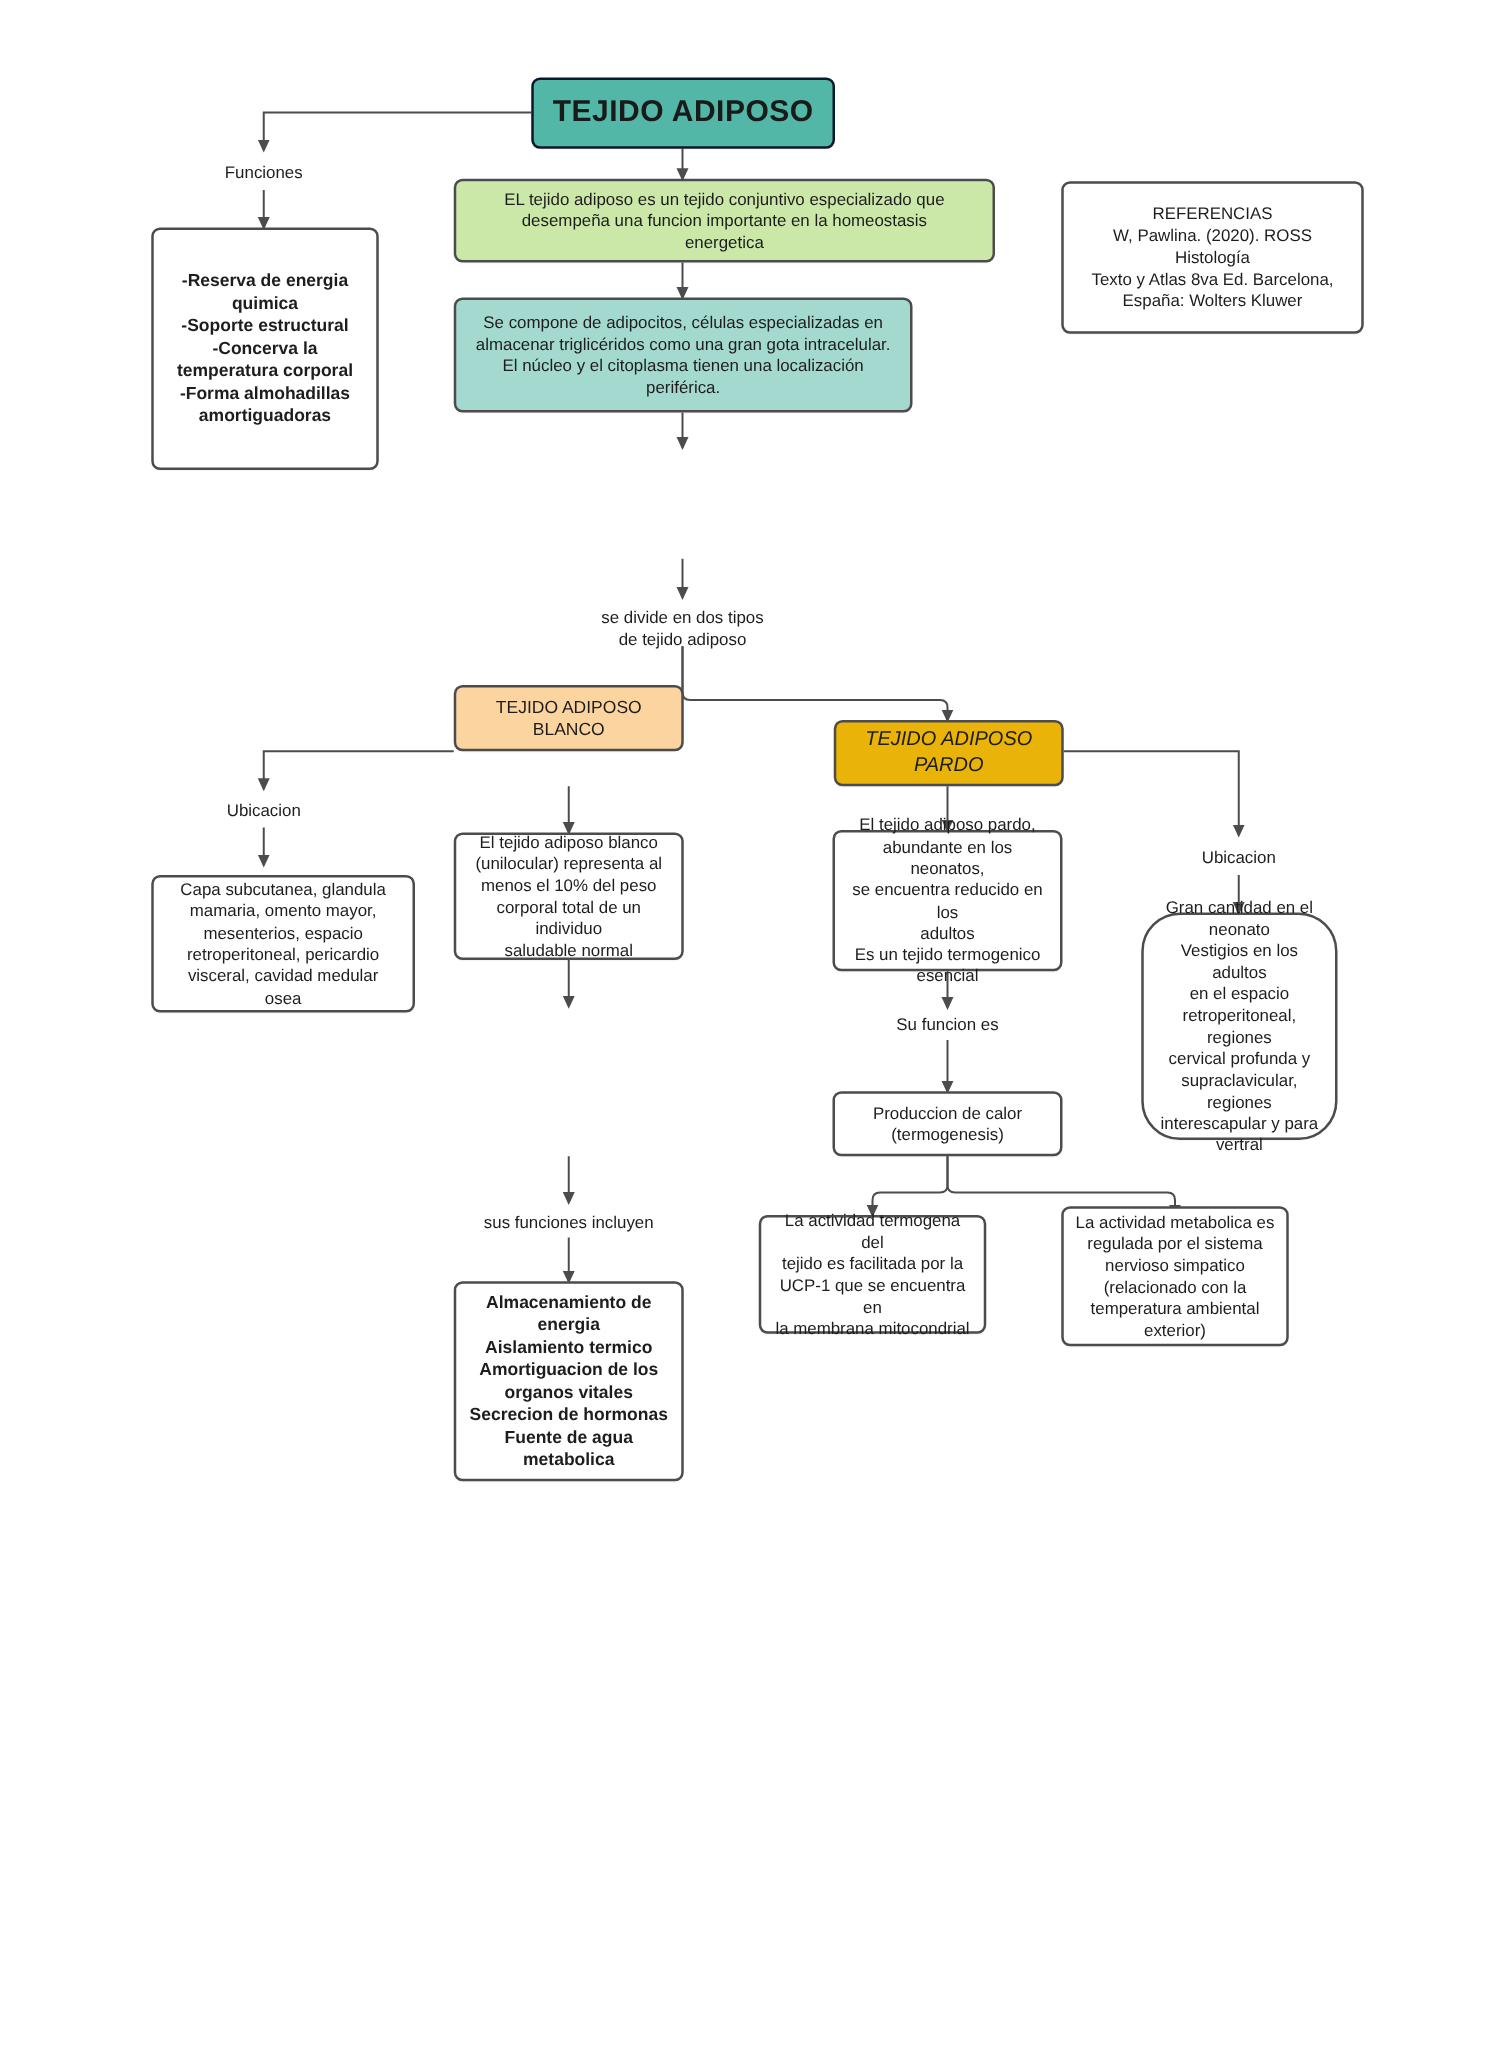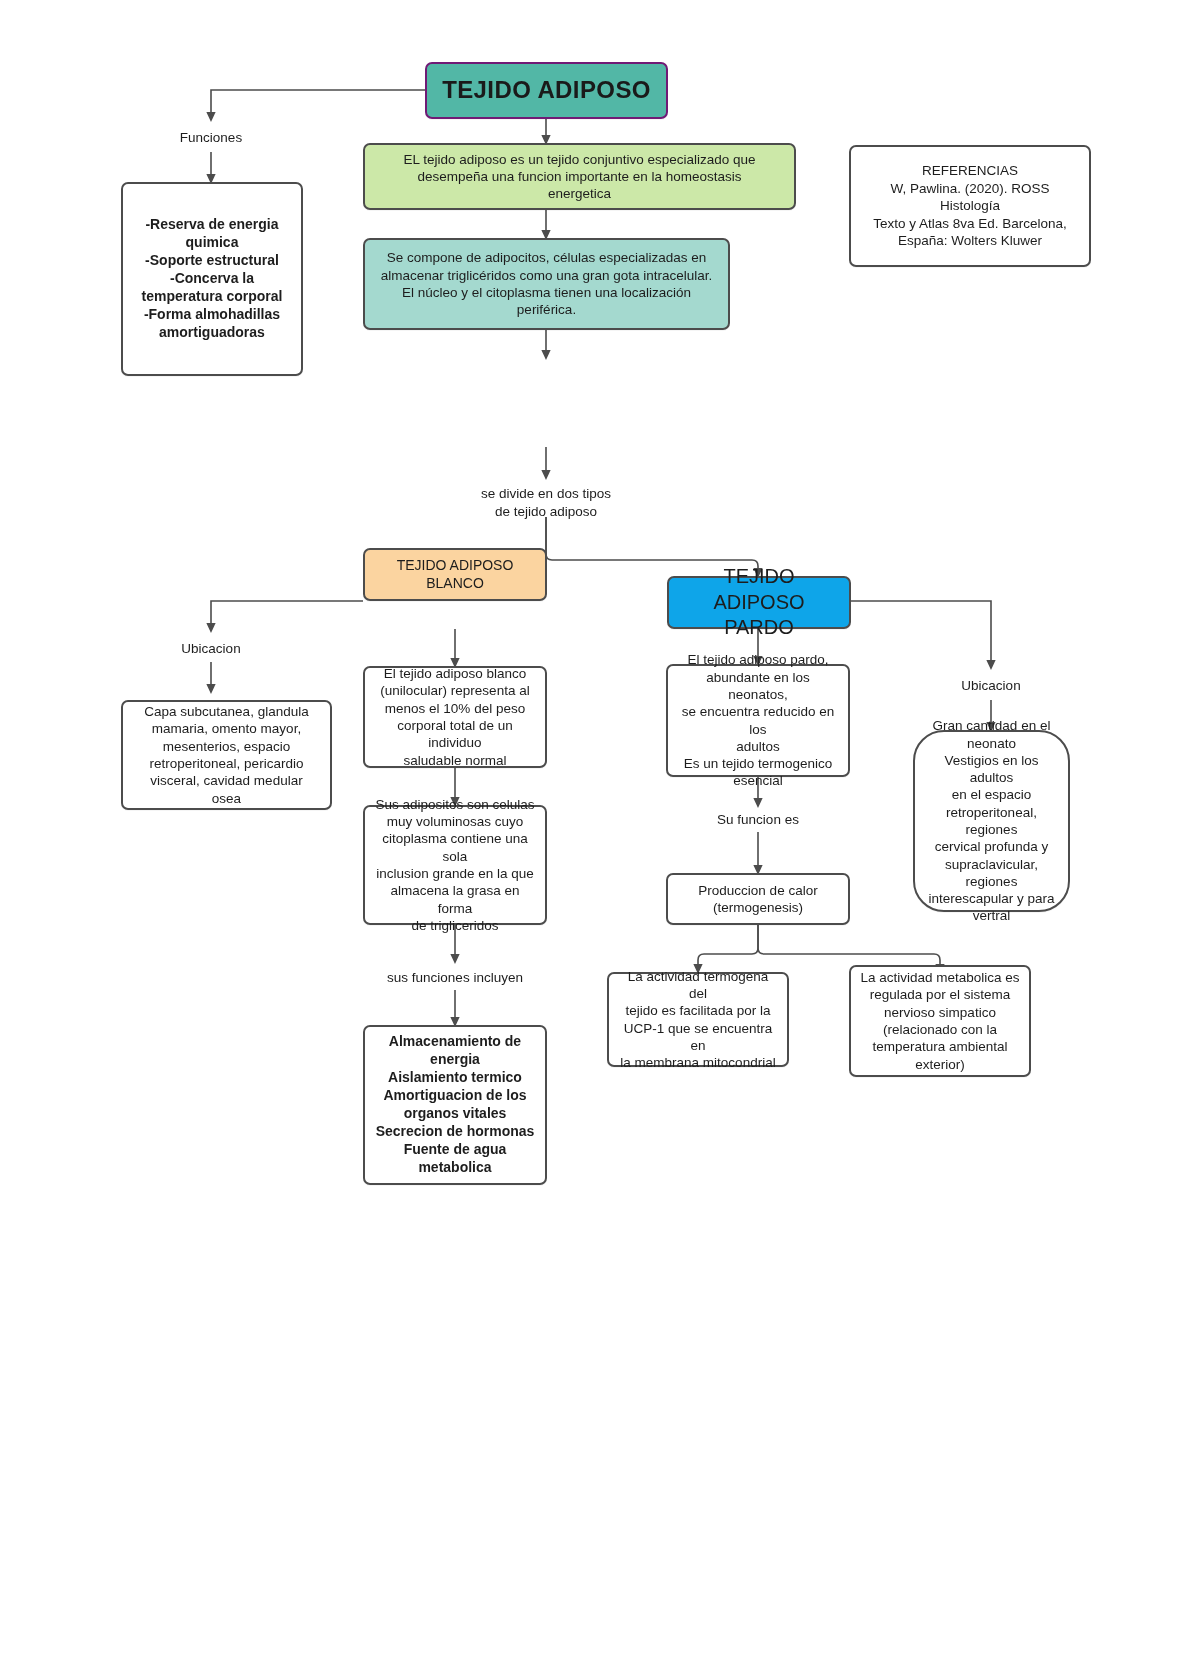--- a/index.html
+++ b/index.html
@@ -30,30 +30,30 @@
     justify-content: center;
     text-align: center;
     color: #1d1d1d;
     line-height: 1.28;
     padding: 6px 9px;
     white-space: pre-line;
     box-shadow: 0 1px 0 rgba(0,0,0,0.04);
   }
   .title-node {
     background: #52b7a6;
-    border: 2px solid #701a75;
+    border: 2px solid #0f172a;
     font-size: 24px;
     font-weight: bold;
     letter-spacing: 0.4px;
     color: #1a1a1a;
   }
   .green { background: #cce8a8; font-size: 13.5px; }
   .teal  { background: #a4d9cf; font-size: 13.5px; }
   .orange{ background: #fbd4a0; font-size: 14px; }
-  .pink  { background: #0ea5e9; font-size: 20px; }
+  .pink  { background: #eab308; font-size: 16px; font-style: italic; }
   .plain { background: #ffffff; font-size: 13.5px; }
   .bold  { font-weight: bold; font-size: 14px; }
   .label {
     position: absolute;
     text-align: center;
     font-size: 13.5px;
     color: #1d1d1d;
     line-height: 1.3;
     white-space: pre-line;
   }
@@ -145,26 +145,20 @@
 retroperitoneal, pericardio
 visceral, cavidad medular
 osea</div>
 
   <div class="node plain" style="left:363px; top:666px; width:184px; height:102px;">El tejido adiposo blanco
 (unilocular) representa al
 menos el 10% del peso
 corporal total de un individuo
 saludable normal</div>
 
-  <div class="node plain" style="left:363px; top:805px; width:184px; height:120px;">Sus adipositos son celulas
-muy voluminosas cuyo
-citoplasma contiene una sola
-inclusion grande en la que
-almacena la grasa en forma
-de trigliceridos</div>
 
   <div class="label" style="left:375px; top:969px; width:160px;">sus funciones incluyen</div>
 
   <div class="node plain bold" style="left:363px; top:1025px; width:184px; height:160px;">Almacenamiento de
 energia
 Aislamiento termico
 Amortiguacion de los
 organos vitales
 Secrecion de hormonas
 Fuente de agua metabolica</div>

